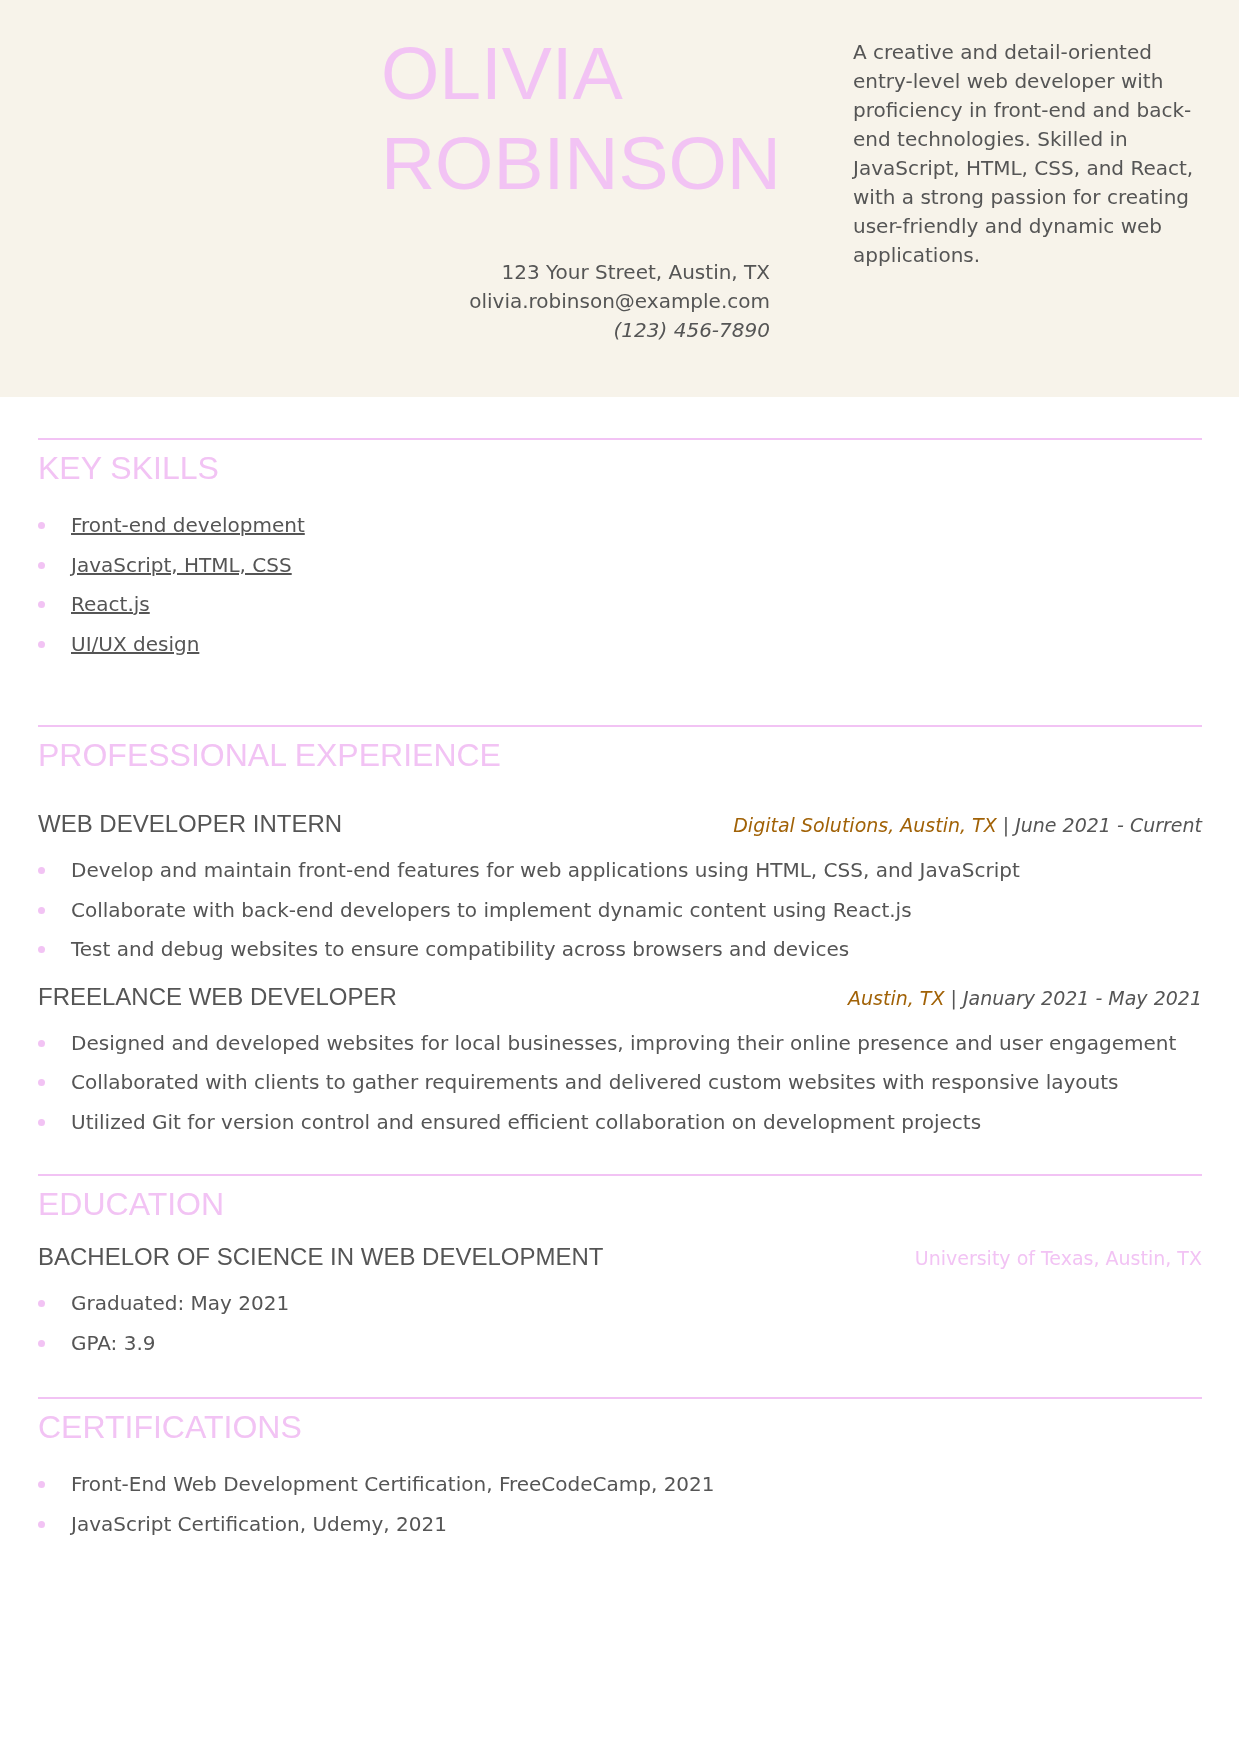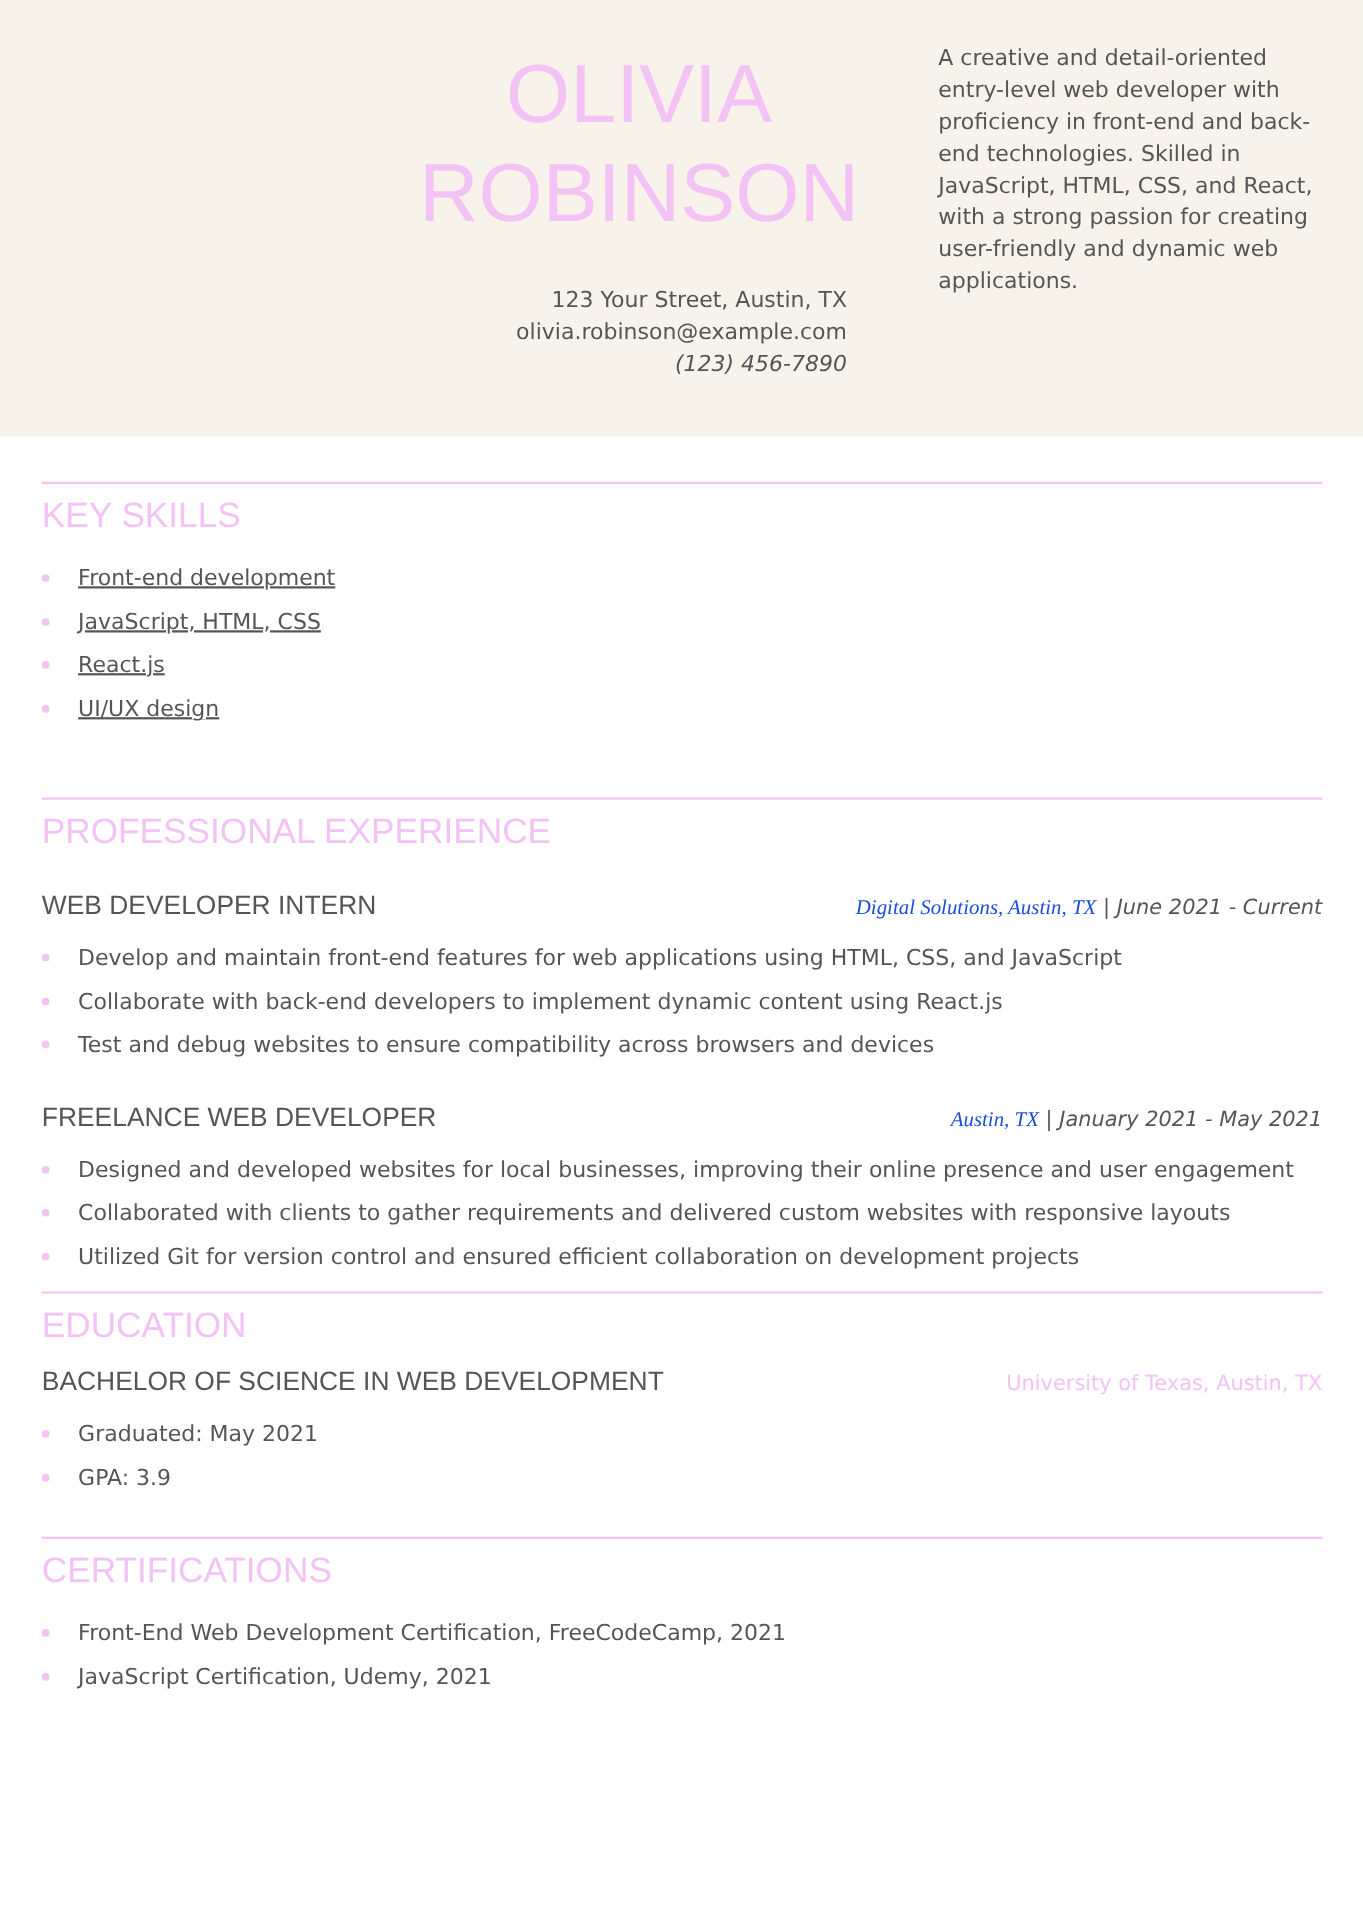--- a/index.html
+++ b/index.html
@@ -6,21 +6,21 @@
     body {
       width: 1239px; height: 1754px; background: #ffffff;
       font-family: "DejaVu Sans", sans-serif; color: #555555;
       position: relative; overflow: hidden;
     }
     .header {
       position: absolute; left: 0; top: 0; width: 1239px; height: 397px;
       background: #f7f3ea;
     }
     .name {
-      position: absolute; right: 458px; top: 40px; text-align: center;
+      position: absolute; right: 458px; top: 28px; text-align: left;
       font-family: "Liberation Sans", sans-serif; color: #f2c3f4;
       font-size: 75px; line-height: 90px; letter-spacing: 0px;
     }
     .contact {
       position: absolute; right: 469px; top: 258px; text-align: right;
       font-size: 20px; line-height: 29px; color: #555555;
     }
     .contact .phone { font-style: italic; }
     .summary {
       position: absolute; left: 853px; top: 38px; width: 350px;
@@ -42,21 +42,21 @@
       width: 7px; height: 7px; border-radius: 50%; background: #f2c3f4;
     }
     .job-row {
       display: flex; justify-content: space-between; align-items: baseline;
     }
     .job-title {
       font-family: "Liberation Sans", sans-serif; font-size: 24px;
       color: #555555; line-height: 30px;
     }
     .job-meta { font-size: 19px; font-style: italic; color: #555555; }
-    .job-meta .place { color: #1d4ed8; font-family: Liberation Serif, serif; }
+    .job-meta .place { color: #a16207; }
     .edu-school { font-size: 19px; color: #f2c3f4; }
   </style>
 </head>
 <body>
 
 <div class="header">
   <div class="name">
     <div>OLIVIA</div>
     <div>ROBINSON</div>
   </div>
@@ -84,21 +84,21 @@
   <div class="section-title">PROFESSIONAL EXPERIENCE</div>
   <div class="job-row" style="margin-top:36px;">
     <span class="job-title">WEB DEVELOPER INTERN</span>
     <span class="job-meta"><span class="place">Digital Solutions, Austin, TX</span><span> | </span><span>June 2021 - Current</span></span>
   </div>
   <ul class="bullets" style="margin-top:12px;">
     <li>Develop and maintain front-end features for web applications using HTML, CSS, and JavaScript</li>
     <li>Collaborate with back-end developers to implement dynamic content using React.js</li>
     <li>Test and debug websites to ensure compatibility across browsers and devices</li>
   </ul>
-  <div class="job-row" style="margin-top:32px;">
+  <div class="job-row" style="margin-top:12px;">
     <span class="job-title">FREELANCE WEB DEVELOPER</span>
     <span class="job-meta"><span class="place">Austin, TX</span><span> | </span><span>January 2021 - May 2021</span></span>
   </div>
   <ul class="bullets" style="margin-top:12px;">
     <li>Designed and developed websites for local businesses, improving their online presence and user engagement</li>
     <li>Collaborated with clients to gather requirements and delivered custom websites with responsive layouts</li>
     <li>Utilized Git for version control and ensured efficient collaboration on development projects</li>
   </ul>
 </div>
 

